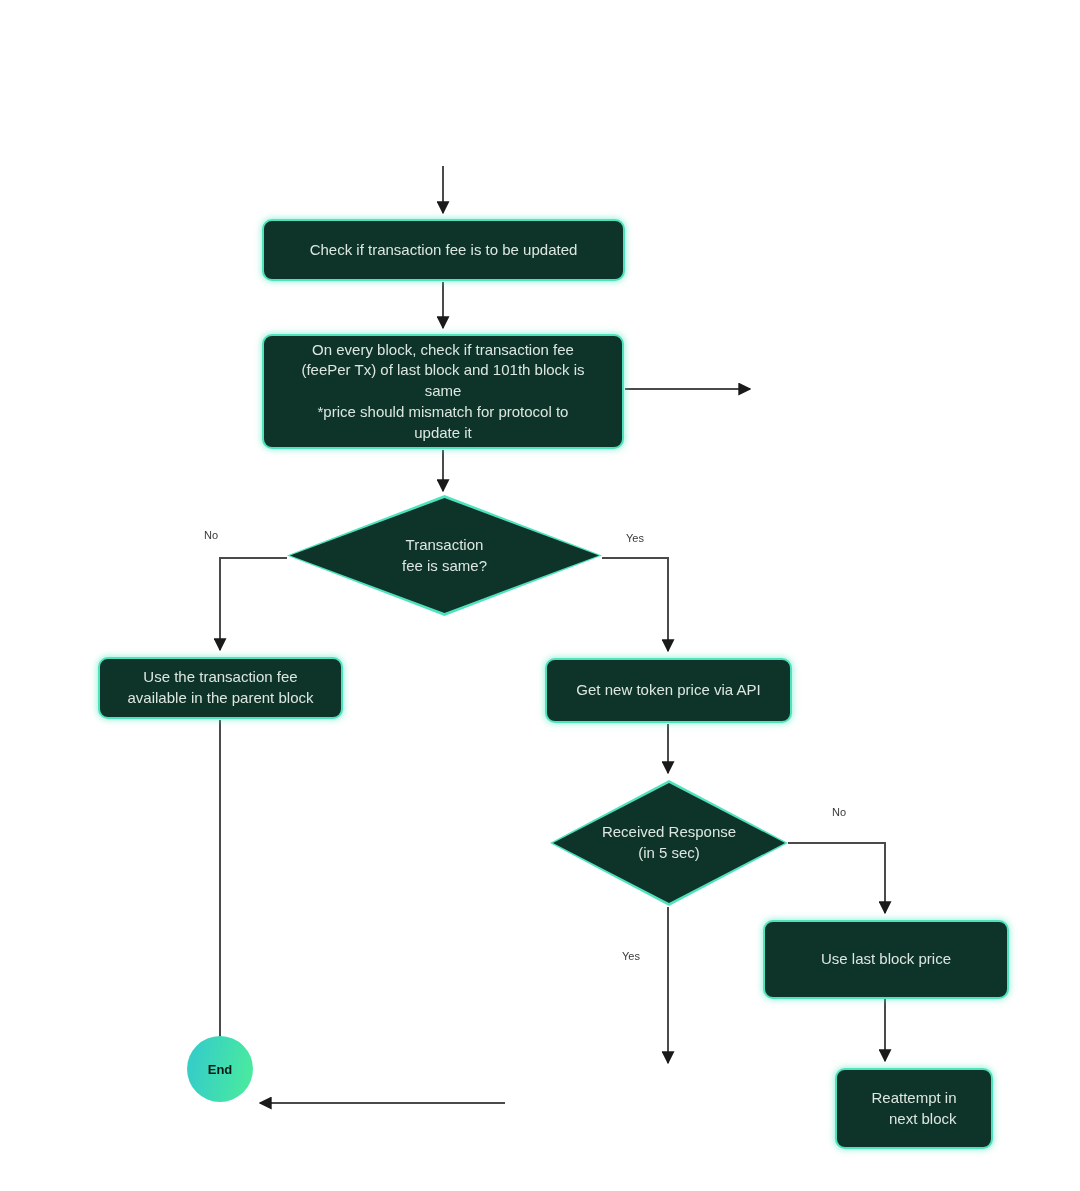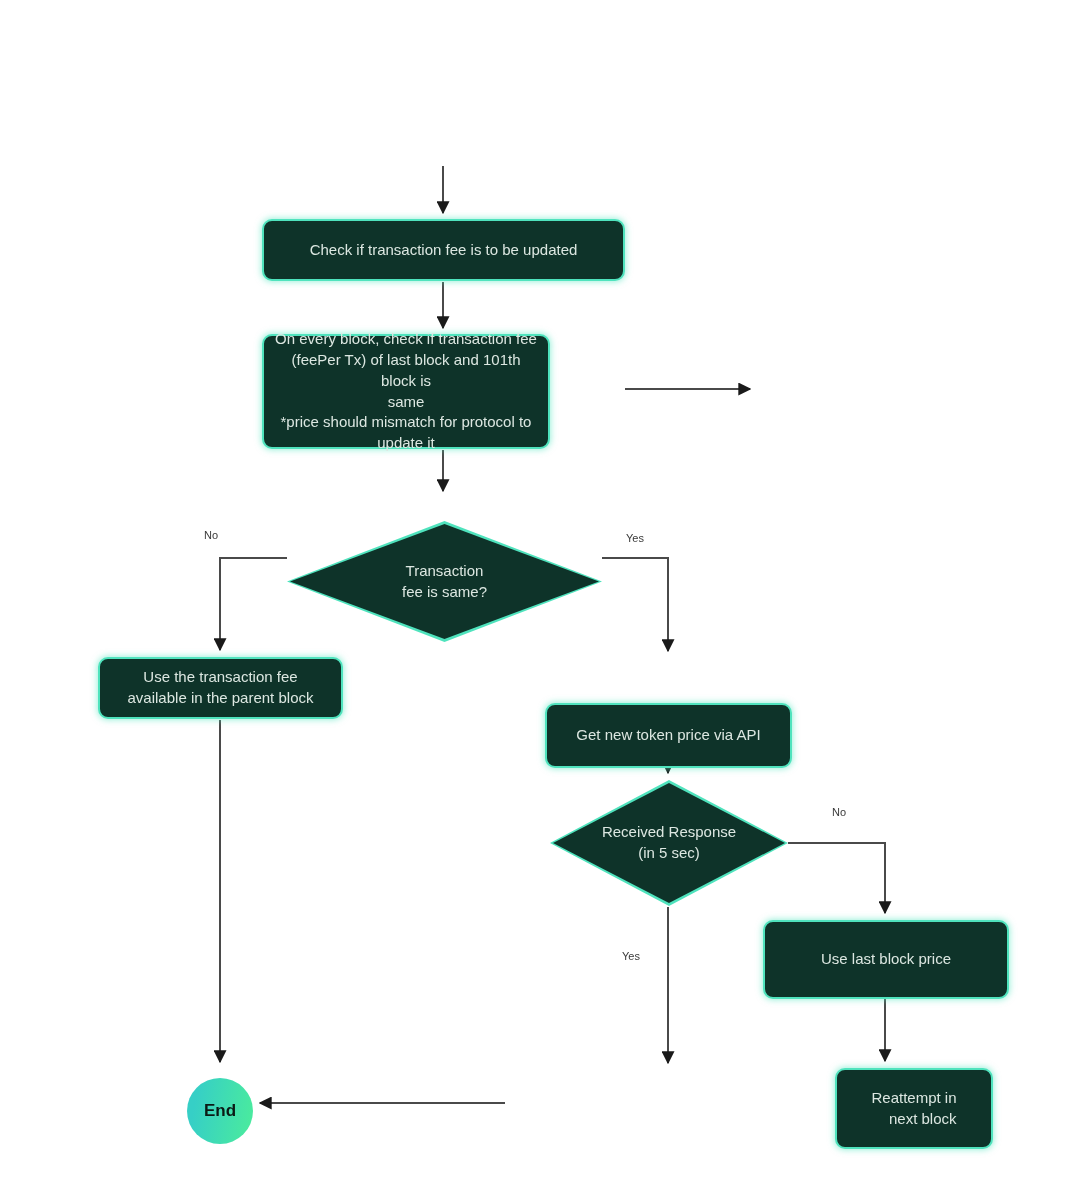--- a/index.html
+++ b/index.html
@@ -86,30 +86,30 @@
     position:absolute;
     color:var(--label-text);
     font-size:11px;
     text-align:left;
     width:48px;
   }
 
   
   #node-start{ left:377px; top:31px; width:133px; height:133px; font-size:21px; }
   #node-check-update{ left:262px; top:219px; width:363px; height:62px; }
-  #node-every-block{ left:262px; top:334px; width:288px; height:115px; }
+  #node-every-block{ left:262px; top:334px; width:362px; height:115px; }
   #node-applicable{ left:757px; top:358px; width:204px; height:61px; }
-  #node-fee-same{ left:287px; top:521px; width:315px; height:121px; }
+  #node-fee-same{ left:287px; top:495px; width:315px; height:121px; }
   #node-use-parent-fee{ left:98px; top:657px; width:245px; height:62px; }
-  #node-get-price{ left:545px; top:658px; width:247px; height:65px;margin-top:45px; }
+  #node-get-price{ left:545px; top:658px; width:247px; height:65px; }
   #node-received{ left:550px; top:780px; width:238px; height:126px; }
   #node-use-last-price{ left:763px; top:920px; width:246px; height:79px; }
   #node-reattempt{ left:835px; top:1068px; width:158px; height:81px;text-align:right; }
   #node-calculate{ left:505px; top:1070px; width:313px; height:89px; }
-  #node-end{ left:187px; top:1078px; width:66px; height:66px; font-size:17px; }
+  #node-end{ left:187px; top:1036px; width:66px; height:66px; font-size:13px; }
 
   #label-fee-same-no{ left:204px; top:529px; }
   #label-fee-same-yes{ left:626px; top:532px; }
   #label-received-no{ left:832px; top:806px; }
   #label-received-yes{ left:622px; top:950px; }
 </style>
 </head>
 <body>
 
 <div id="canvas">

